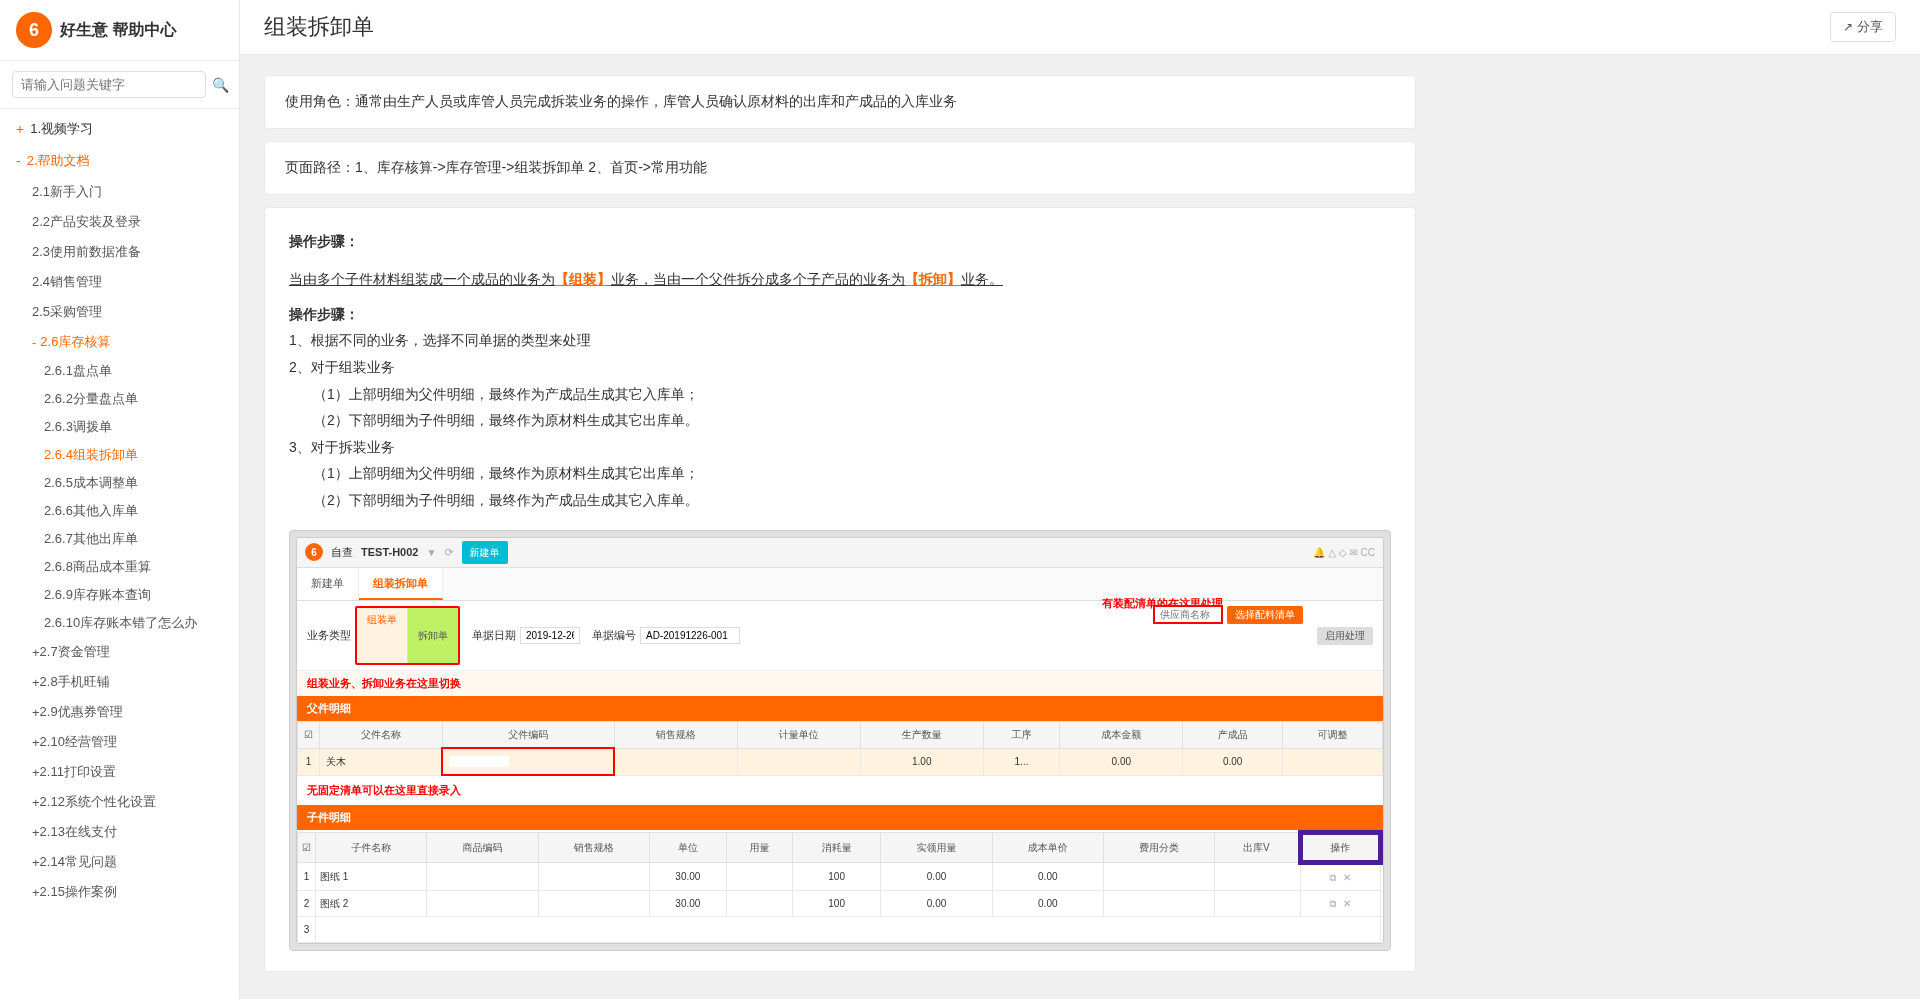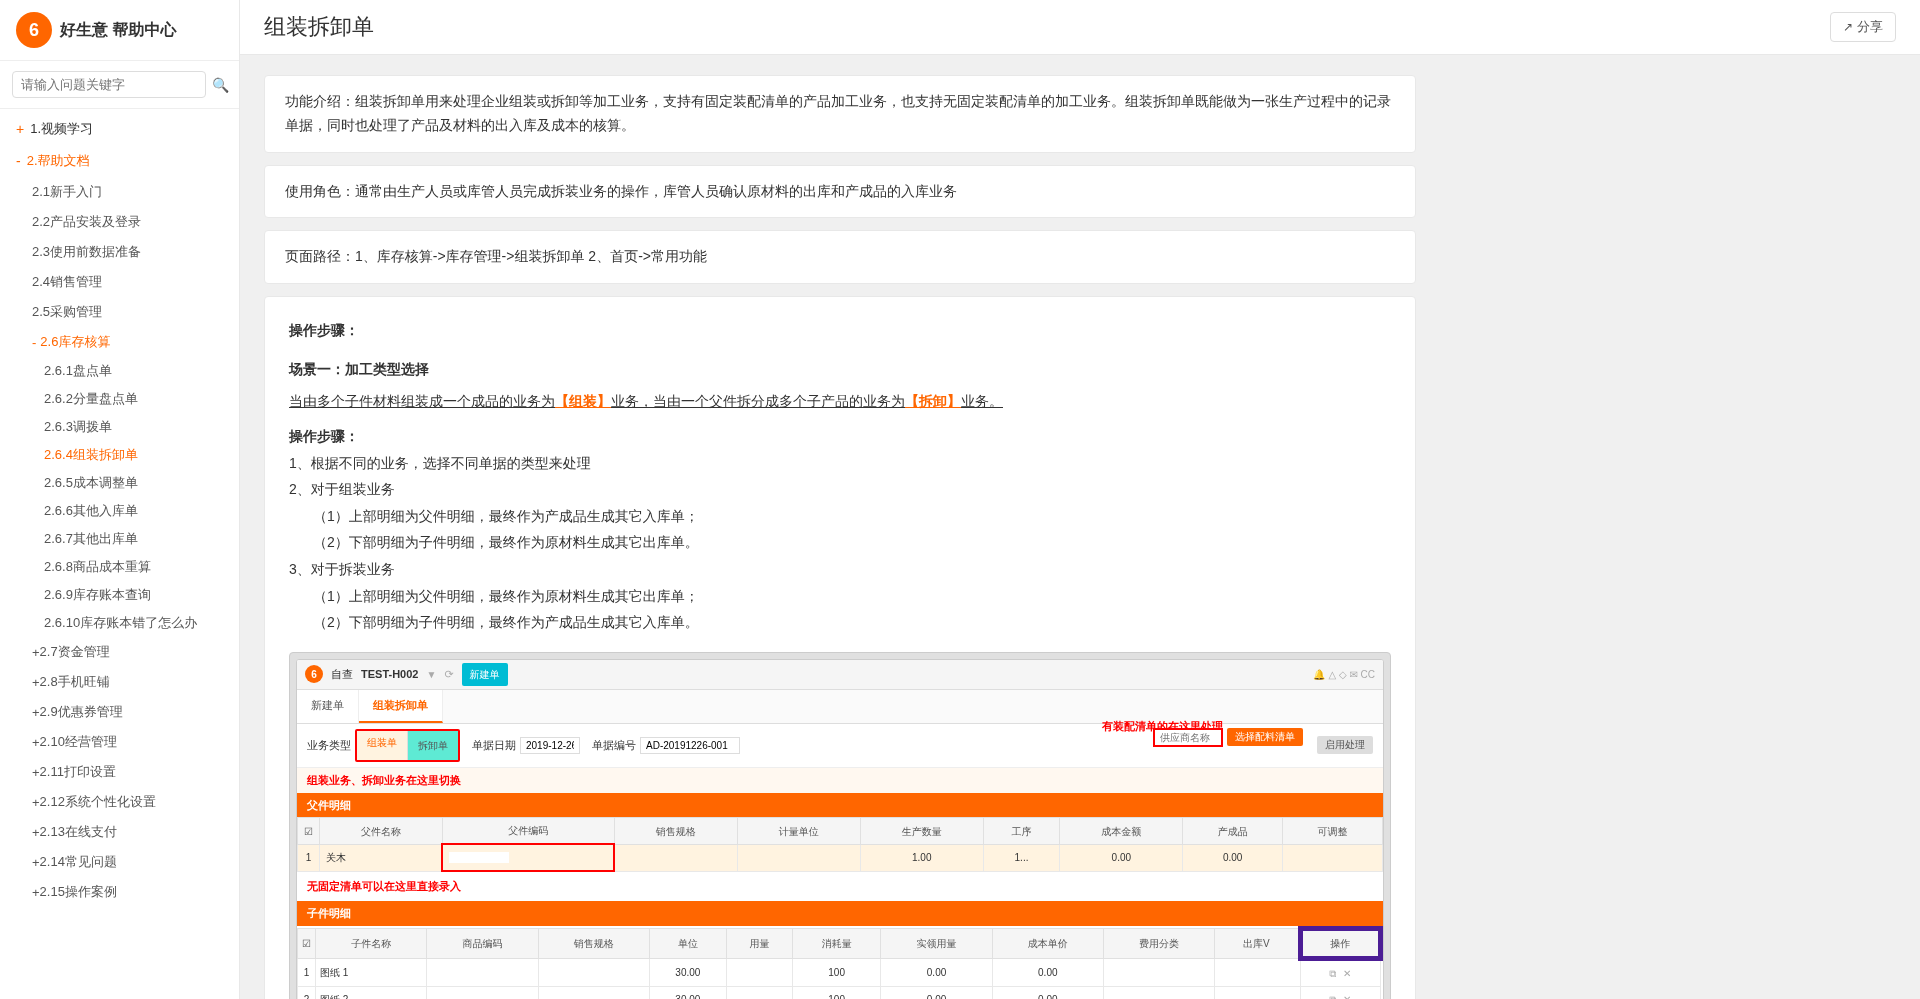--- a/index.html
+++ b/index.html
@@ -276,35 +276,31 @@
 <div class="main-content">
   <div class="top-bar">
     <h1 class="page-title">组装拆卸单</h1>
     <button class="share-btn">
       <span style="font-size:12px;">↗</span>
       <span>分享</span>
     </button>
   </div>
   <div class="content-area">
 
-    <div class="info-block">
-      <span>功能介绍：组装拆卸单用来处理企业组装或拆卸等加工业务，支持有固定装配清单的产品加工业务，也支持无固定装配清单的加工业务。组装拆卸单既能做为一张生产过程中的记录单据，同时也处理了产品及材料的出入库及成本的核算。</span>
-    </div>
 
     <div class="info-block">
       <span>使用角色：通常由生产人员或库管人员完成拆装业务的操作，库管人员确认原材料的出库和产成品的入库业务</span>
     </div>
 
     <div class="info-block">
       <span>页面路径：1、库存核算-&gt;库存管理-&gt;组装拆卸单 2、首页-&gt;常用功能</span>
     </div>
 
     <div class="step-content">
       <div class="section-title">操作步骤：</div>
-      <div class="scene-title bold">场景一：加工类型选择</div>
       <div class="desc">
         当由多个子件材料组装成一个成品的业务为<span class="highlight-orange">【组装】</span>业务，当由一个父件拆分成多个子产品的业务为<span class="highlight-orange">【拆卸】</span>业务。
       </div>
       <div class="bold">操作步骤：</div>
       <div>1、根据不同的业务，选择不同单据的类型来处理</div>
       <div>2、对于组装业务</div>
       <div class="sub-step">（1）上部明细为父件明细，最终作为产成品生成其它入库单；</div>
       <div class="sub-step">（2）下部明细为子件明细，最终作为原材料生成其它出库单。</div>
       <div>3、对于拆装业务</div>
       <div class="sub-step">（1）上部明细为父件明细，最终作为原材料生成其它出库单；</div>
@@ -329,21 +325,21 @@
             <div style="padding:5px 14px; border-right:1px solid #eee; color:#ff6600; background:#fff; border-bottom:2px solid #ff6600; font-weight:bold;">组装拆卸单</div>
             <div style="flex:1;"></div>
           </div>
 
           <div style="padding:5px 10px; display:flex; align-items:center; gap:12px; flex-wrap:wrap; border-bottom:1px solid #eee; position:relative;">
 
             <div style="display:flex; align-items:center; gap:4px;">
               <span>业务类型</span>
               <div style="display:flex; border:2px solid red; border-radius:2px;">
                 <div style="padding:2px 10px; background:#fff3e0; color:#ff6600; font-size:10px; border-right:1px solid #ddd;">组装单</div>
-                <div style="padding:5px 10px; background:#5eead4; color:#555; font-size:10px;">拆卸单</div>
+                <div style="padding:18px 10px; background:#bef264; color:#555; font-size:10px;">拆卸单</div>
               </div>
             </div>
             <div style="display:flex; align-items:center; gap:4px;">
               <span>单据日期</span>
               <input style="border: 1px solid rgb(221, 221, 221); padding: 2px 5px; font-size: 10px; width: 60px;" type="text" value="2019-12-26">
             </div>
             <div style="display:flex; align-items:center; gap:4px;">
               <span>单据编号</span>
               <input style="border: 1px solid rgb(221, 221, 221); padding: 2px 5px; font-size: 10px; width: 100px;" type="text" value="AD-20191226-001">
             </div>

